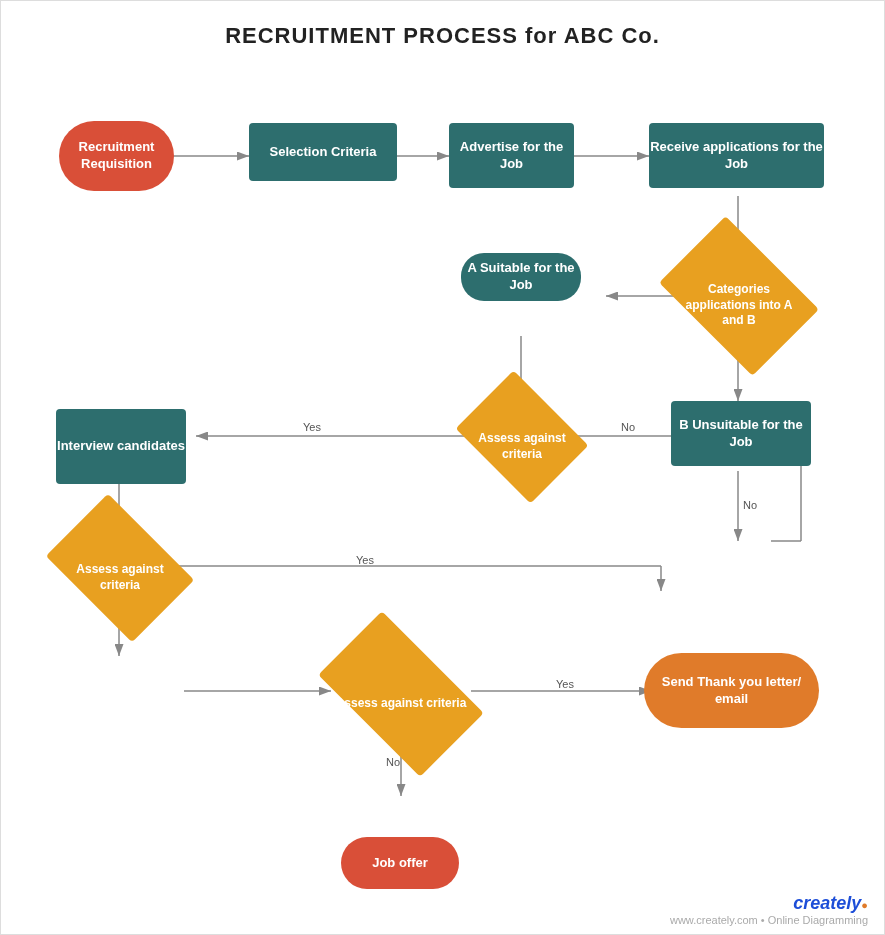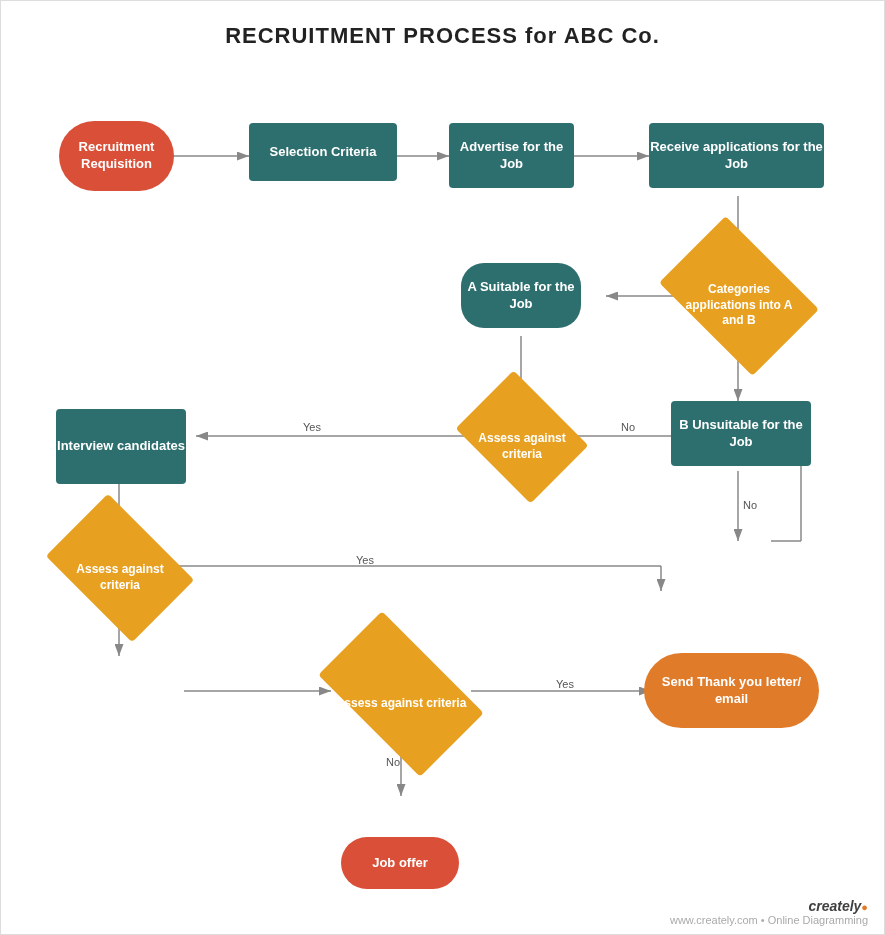--- a/index.html
+++ b/index.html
@@ -91,22 +91,22 @@
     }
     .watermark {
       position: absolute;
       bottom: 8px;
       right: 16px;
       font-size: 11px;
       color: #aaa;
       text-align: right;
     }
     .watermark span.creately {
-      color: #404040;
-      font-size: 14px;
+      color: #1d4ed8;
+      font-size: 18px;
       font-weight: bold;
       font-style: italic;
     }
     .watermark span.dot {
       color: #e07b2a;
     }
   </style>
 </head>
 <body>
 
@@ -181,21 +181,21 @@
 
   <div class="shape rect-teal" style="left:648px; top:122px; width:175px; height:65px;">
     <span>Receive applications for the Job</span>
   </div>
 
   <div class="diamond-wrapper" style="left:672px; top:248px; width:132px; height:94px;">
     <div class="diamond-inner"></div>
     <div class="diamond-text">Categories applications into A and B</div>
   </div>
 
-  <div class="shape rect-teal" style="left:460px; top:262px; width:120px; height:65px;border-radius:23px;">
+  <div class="shape rect-teal" style="left:460px; top:252px; width:120px; height:48px;border-radius:23px;">
     <span>A Suitable for the Job</span>
   </div>
 
   <div class="diamond-wrapper" style="left:468px; top:395px; width:106px; height:82px;">
     <div class="diamond-inner"></div>
     <div class="diamond-text">Assess against criteria</div>
   </div>
 
   <div class="shape rect-teal" style="left:670px; top:400px; width:140px; height:65px;">
     <span>B Unsuitable for the Job</span>

